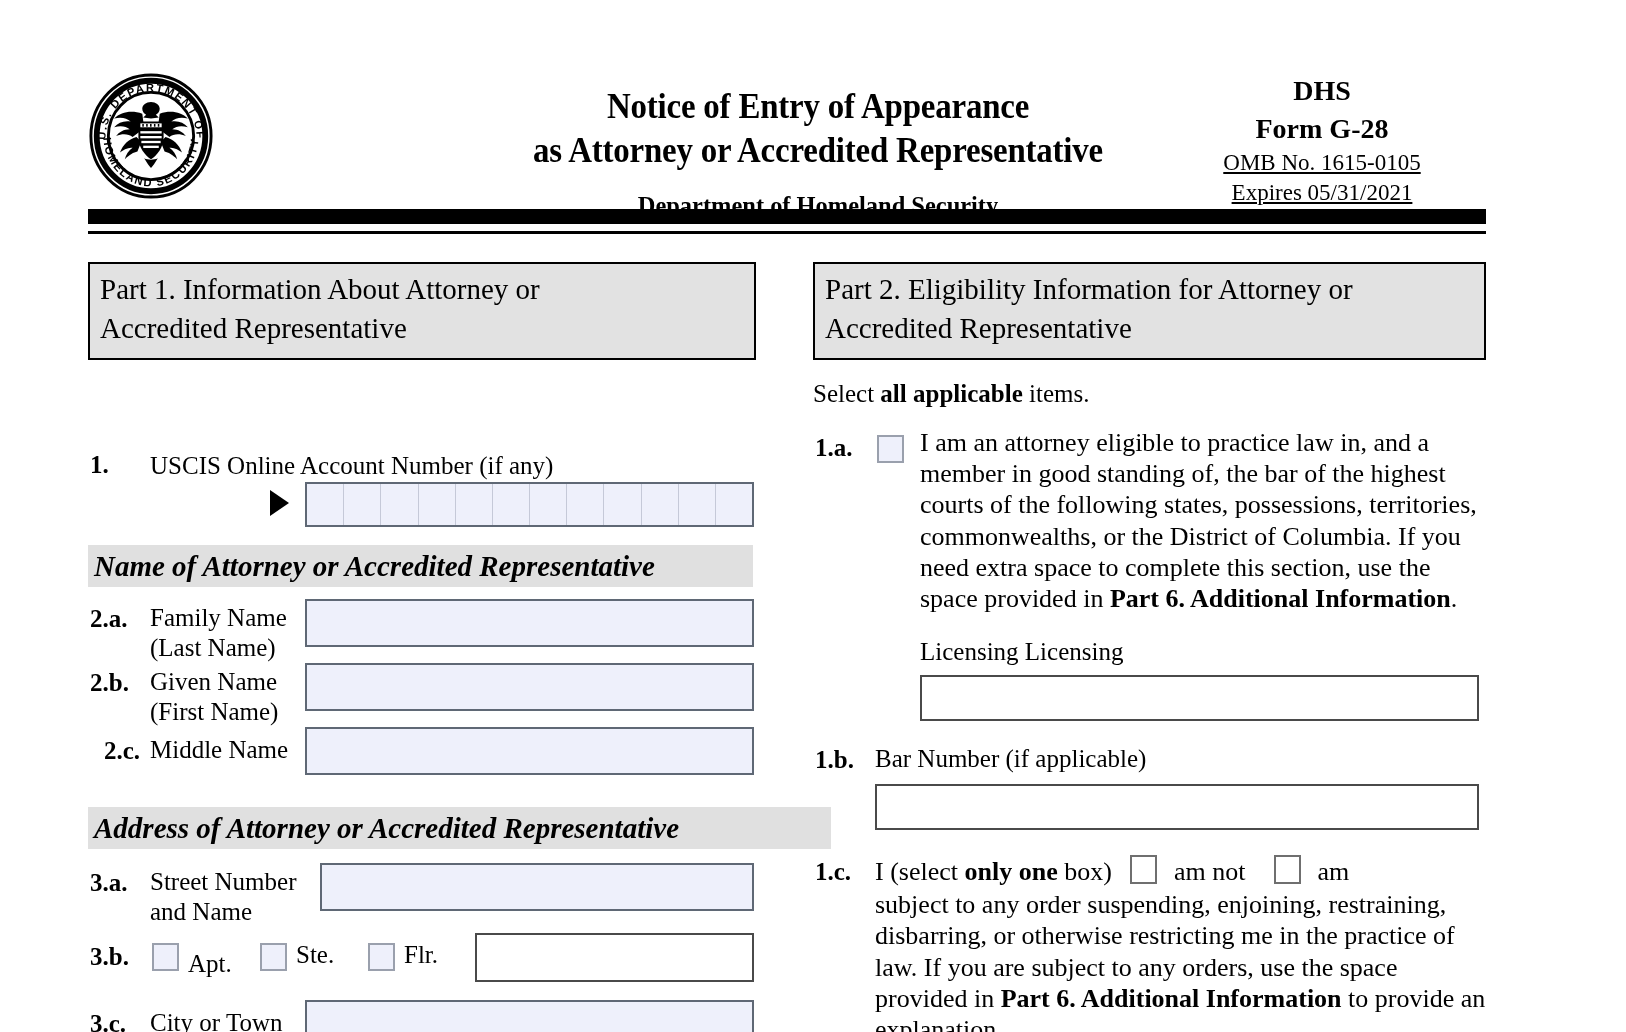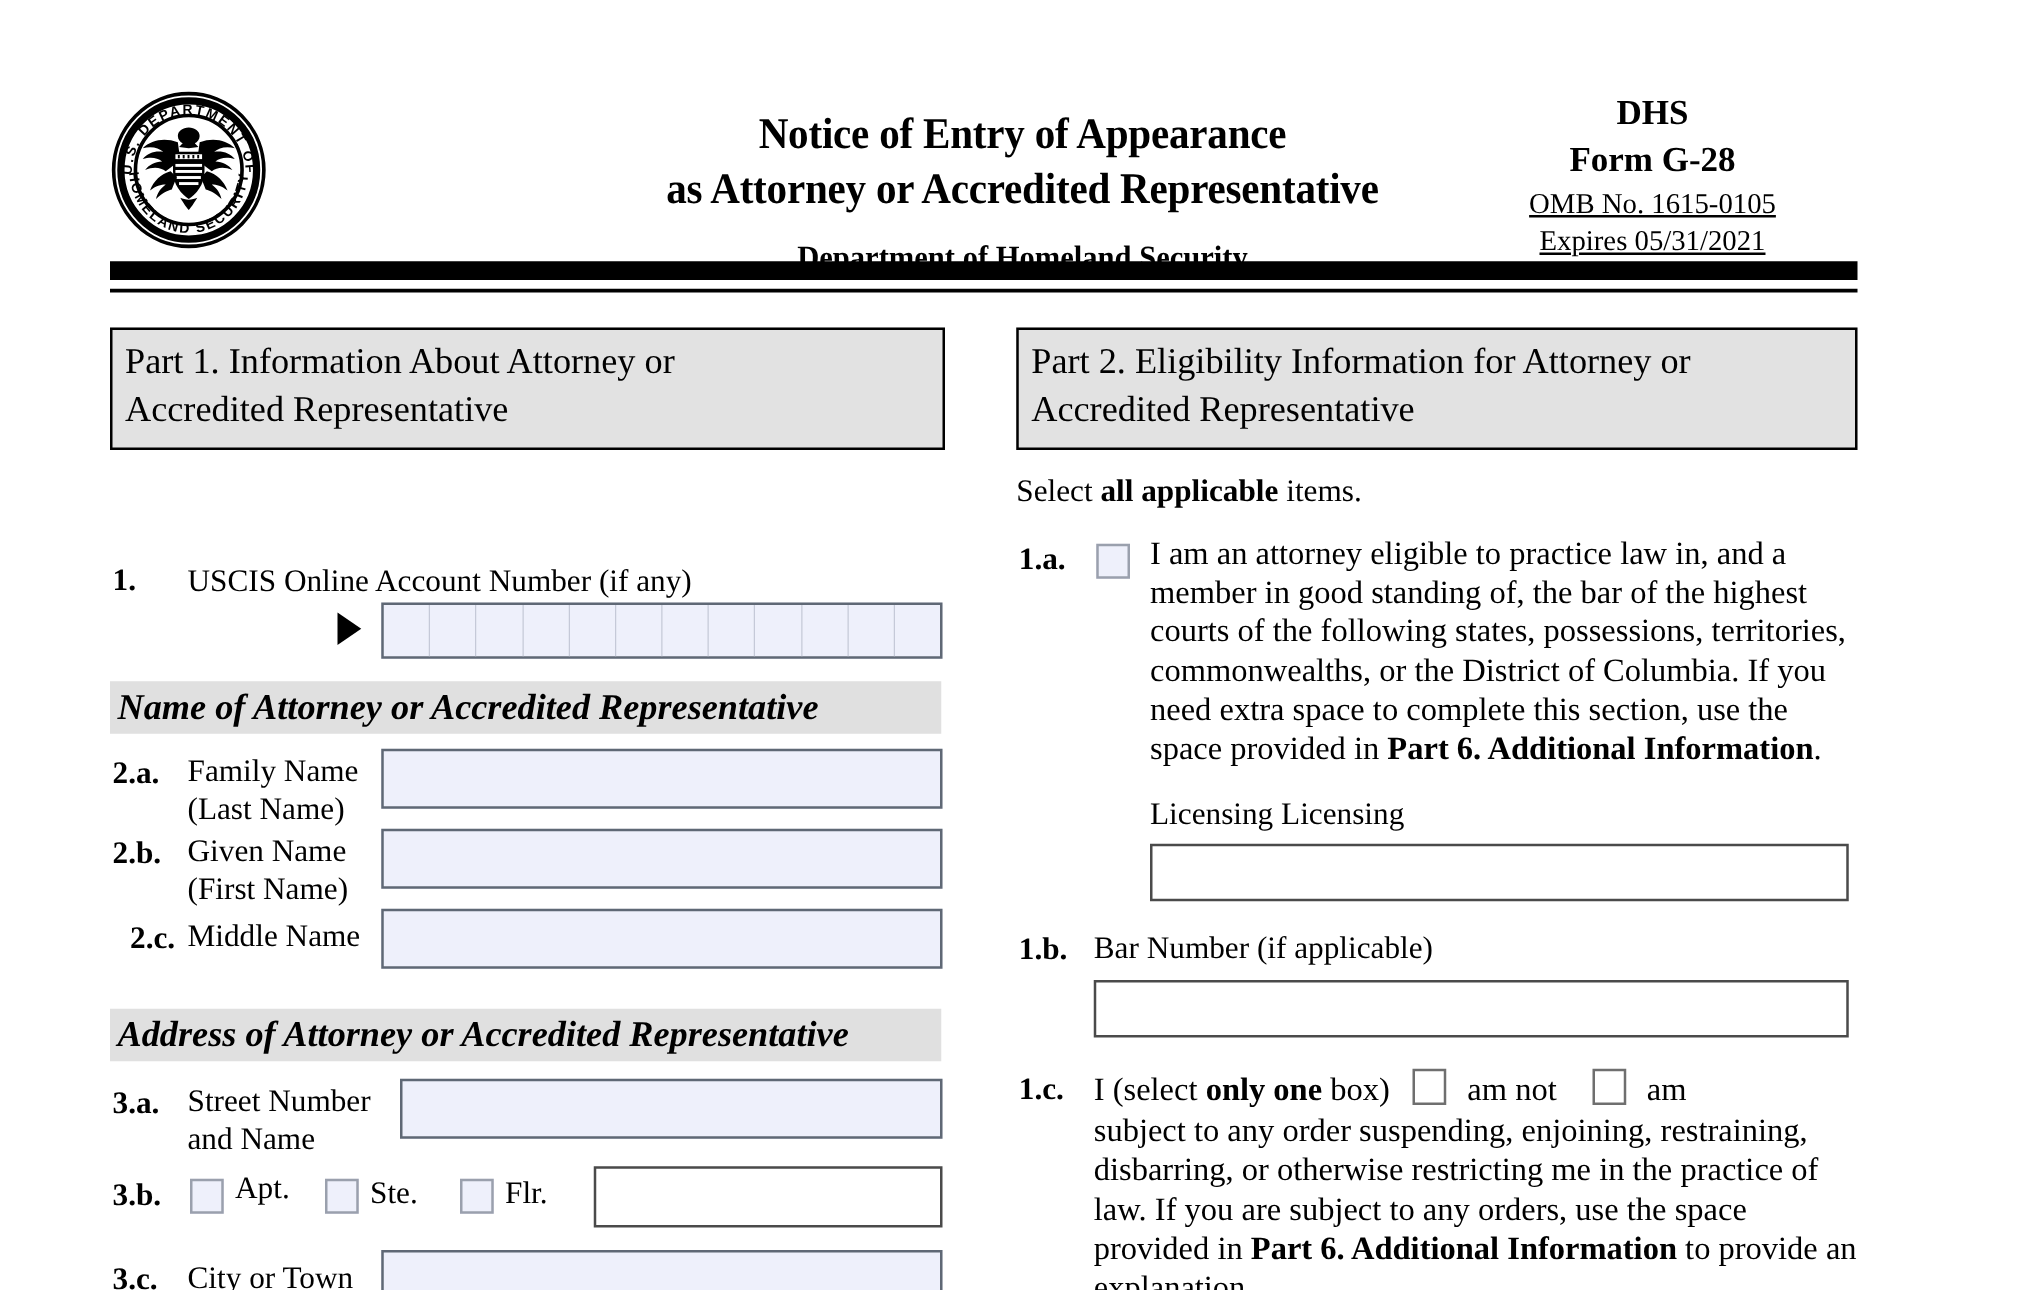--- a/index.html
+++ b/index.html
@@ -331,36 +331,36 @@
       <div class="lbl" style="position:absolute; left:62px; top:33px;">(First Name)</div>
       <div class="field" style="position:absolute; left:217px; top:0px; width:449px; height:48px;"></div>
     </div>
 
     <div class="row" style="height:58px; margin-top:2px;">
       <div class="num" style="position:absolute; left:16px; top:9px;">2.c.</div>
       <div class="lbl" style="position:absolute; left:62px; top:7px;">Middle Name</div>
       <div class="field" style="position:absolute; left:217px; top:0px; width:449px; height:48px;"></div>
     </div>
 
-    <div class="band" style="width:665px; margin-top:22px;text-align:right;">
+    <div class="band" style="width:743px; margin-top:22px;text-align:right;">
       <div class="band-text">Address of Attorney or Accredited Representative</div>
     </div>
 
     <div class="row" style="height:64px; margin-top:14px;">
       <div class="num" style="position:absolute; left:2px; top:5px;">3.a.</div>
       <div class="lbl" style="position:absolute; left:62px; top:3px;">Street Number</div>
       <div class="lbl" style="position:absolute; left:62px; top:33px;">and Name</div>
       <div class="field" style="position:absolute; left:232px; top:0px; width:434px; height:48px;"></div>
     </div>
 
     <div class="row" style="height:60px; margin-top:6px;">
       <div class="num" style="position:absolute; left:2px; top:9px;">3.b.</div>
 
       <span class="cbx" style="position:absolute; left:64px; top:10px;"></span>
-      <div class="lbl" style="position:absolute; left:100px; top:2px;">Apt.</div>
+      <div class="lbl" style="position:absolute; left:100px; top:15px;">Apt.</div>
 
       <span class="cbx" style="position:absolute; left:172px; top:10px;"></span>
       <div class="lbl" style="position:absolute; left:208px; top:6px;">Ste.</div>
 
       <span class="cbx" style="position:absolute; left:280px; top:10px;"></span>
       <div class="lbl" style="position:absolute; left:316px; top:6px;">Flr.</div>
 
       <div class="field-plain" style="position:absolute; left:387px; top:0px; width:279px; height:49px; background:#ffffff;"></div>
     </div>
 

